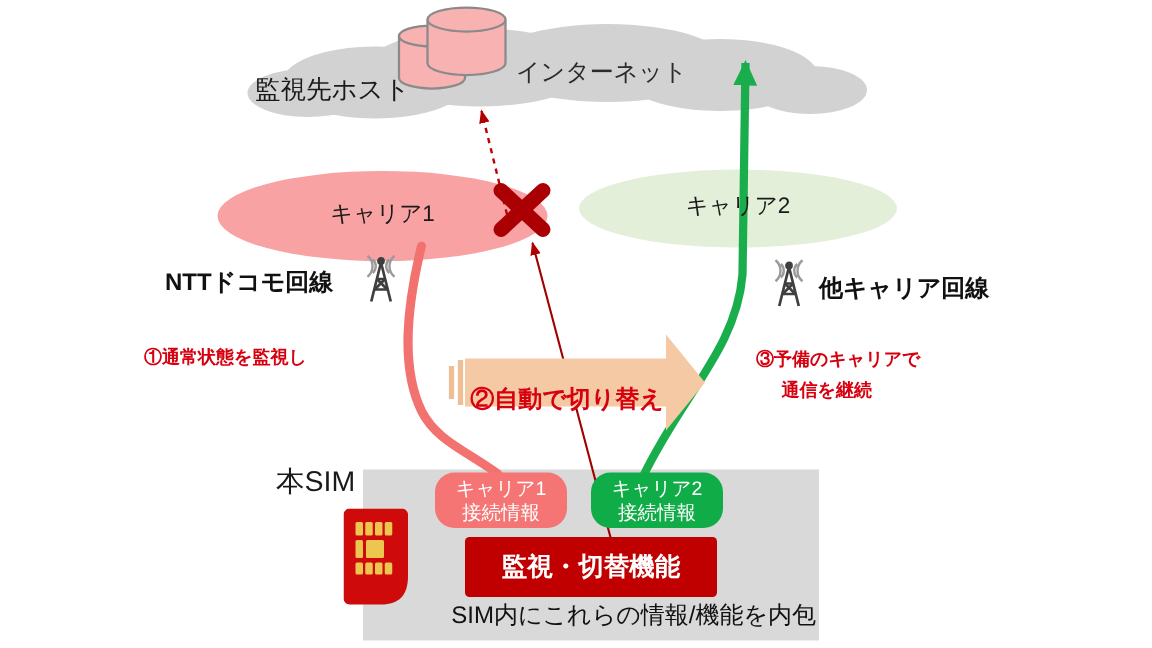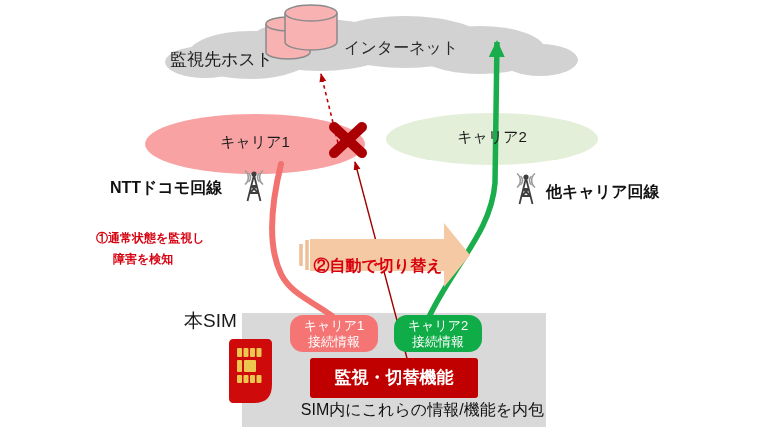--- a/index.html
+++ b/index.html
@@ -158,19 +158,22 @@
 
   <div class="abs lbl host-label z4">監視先ホスト</div>
   <div class="abs lbl inet-label z4">インターネット</div>
   <div class="abs lbl carrier1-label z4">キャリア1</div>
   <div class="abs lbl carrier2-label z4">キャリア2</div>
   <div class="abs lbl line2-label z4">他キャリア回線</div>
   <div class="abs lbl line1-label z4">NTTドコモ回線</div>
 
   <div class="abs step step1 z4">
     <div>①通常状態を監視し</div>
-    <div class="indent">障害を検知</div>
   </div>
   <div class="abs step2-label z4">②自動で切り替え</div>
+  <div class="abs step step3 z4">
+    <div>③予備のキャリアで</div>
+    <div class="indent">通信を継続</div>
+  </div>
 
   <div class="abs lbl sim-label z4">本SIM</div>
   <div class="abs caption z4">SIM内にこれらの情報/機能を内包</div>
 </div>
 
 </body></html>

